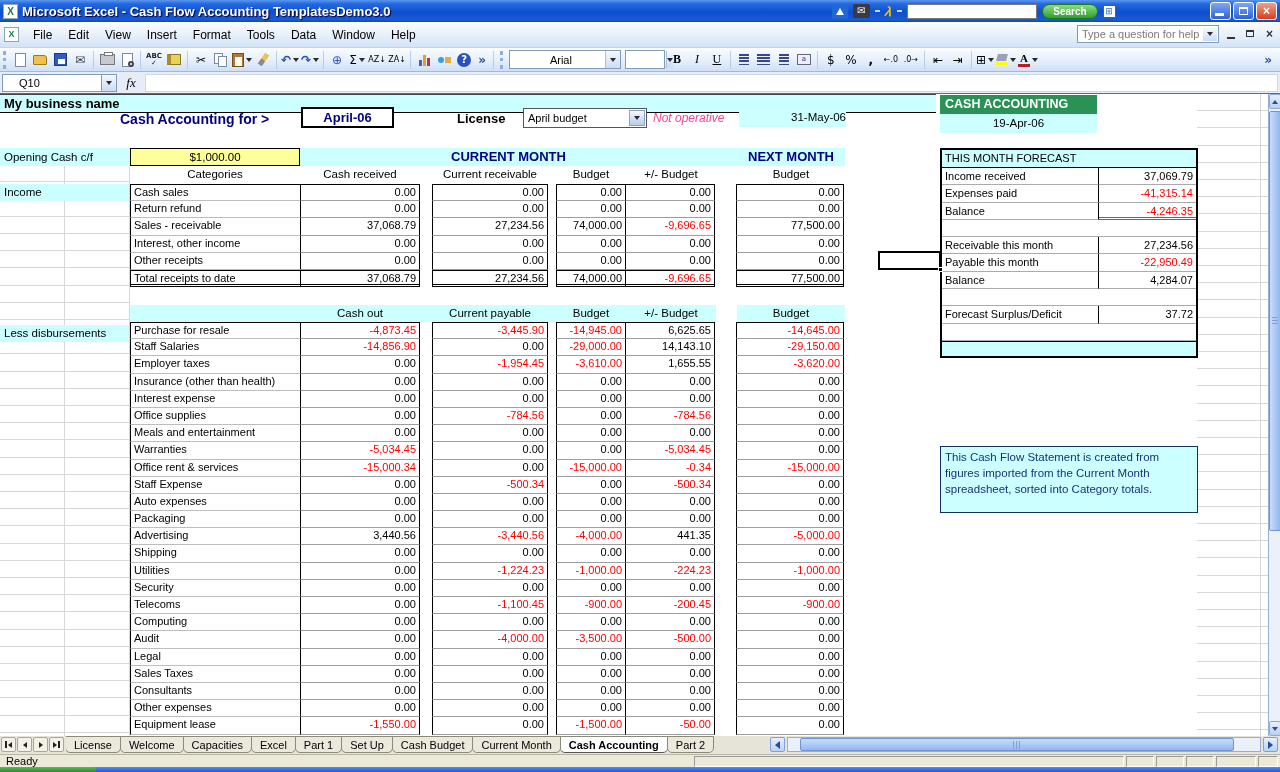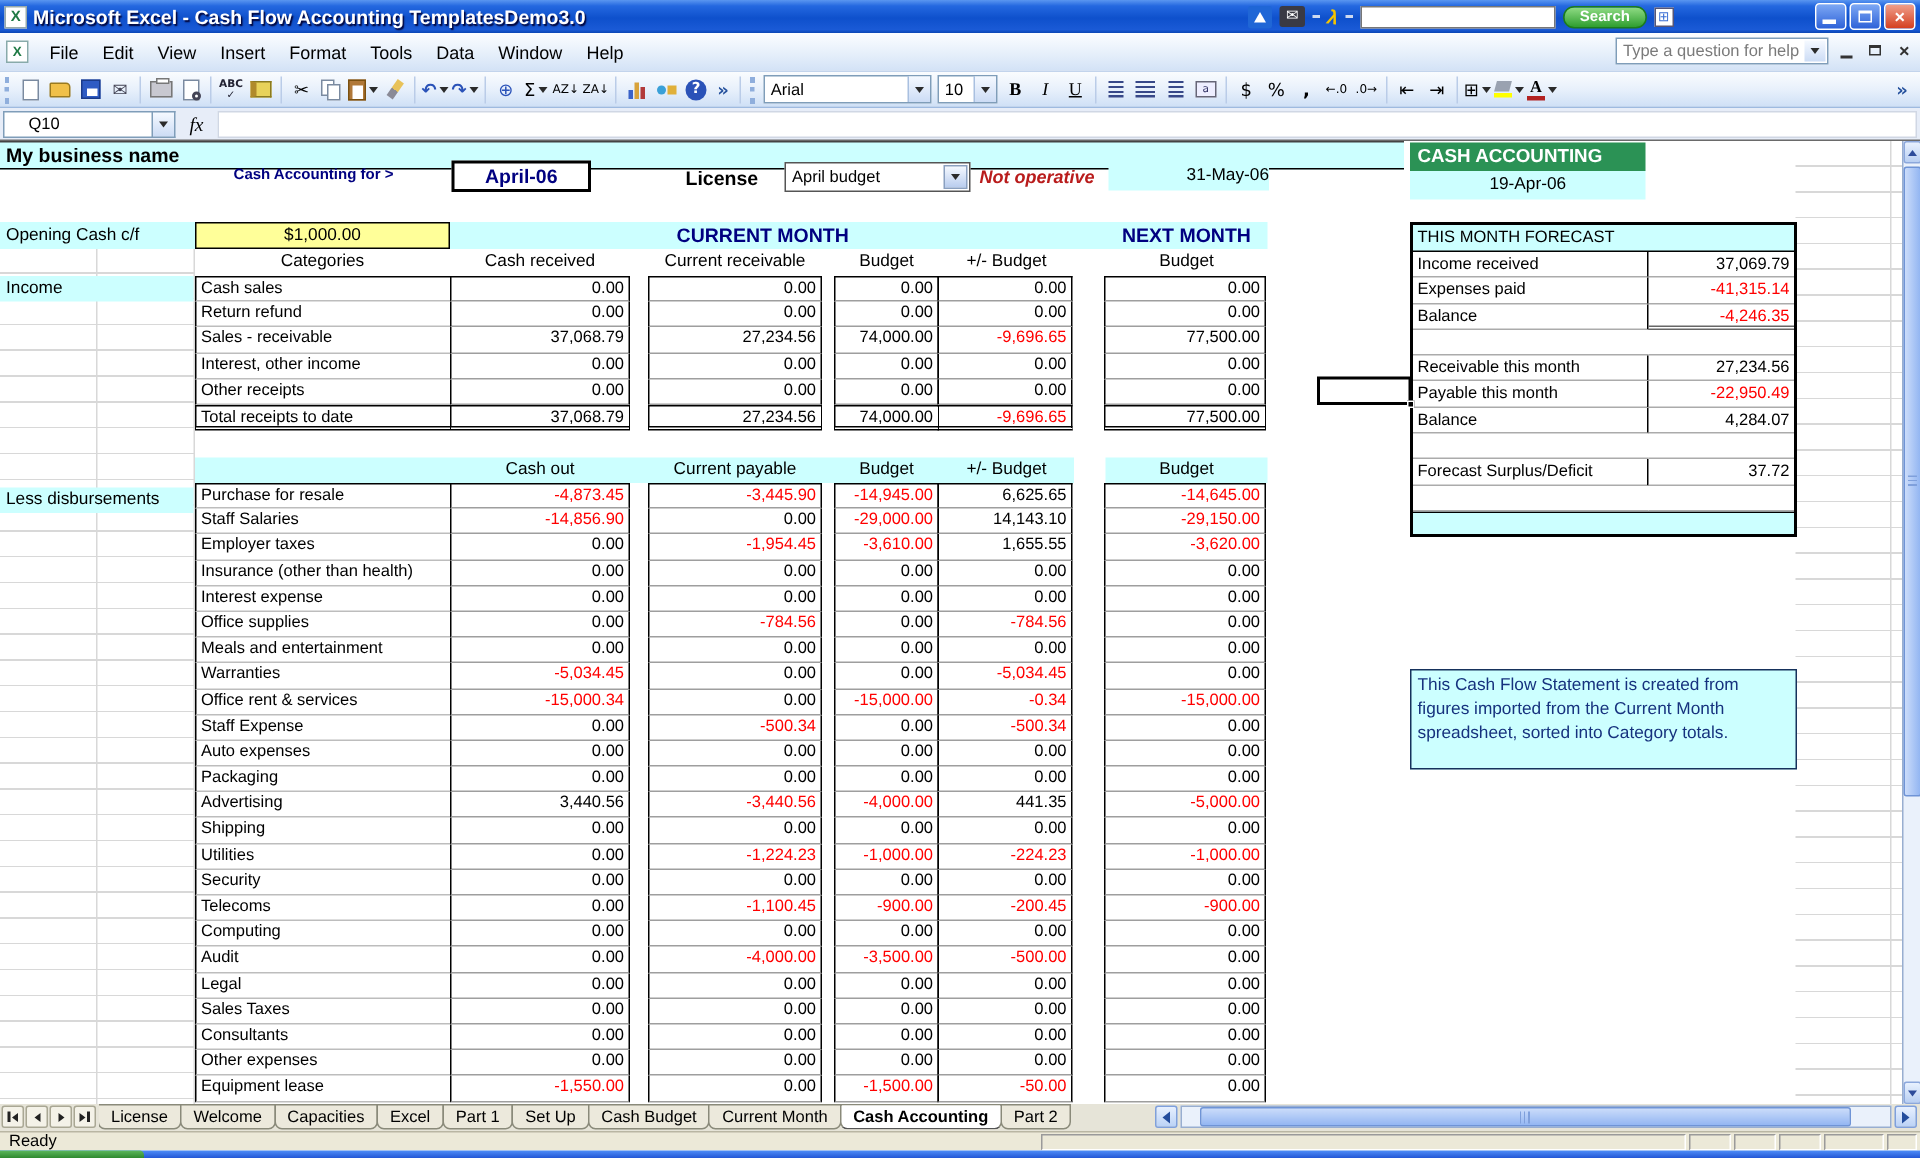--- a/index.html
+++ b/index.html
@@ -81,21 +81,21 @@
   .chart3 i:nth-child(1){height:6px;background:#3A62C8;}
   .chart3 i:nth-child(2){height:11px;background:#D8A23A;}
   .chart3 i:nth-child(3){height:8px;background:#B23A3A;}
   .draw2{display:flex;gap:1px;align-items:center;}
   .draw2 i{display:block;width:6px;height:6px;}
   .draw2 i:first-child{background:#3AA0D8;border-radius:50%;}
   .draw2 i:last-child{background:#E0B03A;}
   .helpq{width:14px;height:14px;border-radius:50%;background:#2A52B8;color:#fff;font-size:10px;font-weight:bold;line-height:14px;text-align:center;}
   .chev{color:#24509C;font-weight:bold;font-size:12px;padding:0 4px;}
   .combo{height:19px;background:#fff;border:1px solid #7F9DB9;display:flex;align-items:center;font-size:11px;font-family:"Liberation Sans",sans-serif;position:relative;margin:0 2px;}
-  .combo .val{padding-left:4px;flex:1;white-space:nowrap;overflow:hidden;}
+  .combo .val{padding-left:4px;flex:1;white-space:nowrap;overflow:hidden;margin-left:36px;}
   .combo .dd{width:15px;height:100%;background:linear-gradient(#F5F9FF,#CCDCF5);border-left:1px solid #A9C0E0;display:flex;align-items:center;justify-content:center;}
   .fmt-b{font-weight:bold;font-family:"Liberation Serif",serif;}
   .fmt-i{font-style:italic;font-family:"Liberation Serif",serif;}
   .fmt-u{text-decoration:underline;font-family:"Liberation Serif",serif;}
   .lines{width:13px;height:11px;background:repeating-linear-gradient(180deg,#384888 0 1.5px,transparent 1.5px 3.2px);}
   .lines.short{width:10px;}
   .mergebox{width:14px;height:11px;border:1px solid #667;background:#eef;font-size:7px;line-height:9px;text-align:center;color:#336;}
   .mini8{font-size:8px;line-height:9px;}
   .stack-fill{display:flex;flex-direction:column;align-items:center;gap:1px;}
   .bucket{width:10px;height:7px;background:#9aa2b0;transform:skewX(-15deg);}
@@ -114,29 +114,29 @@
   
   .sheet{position:absolute;left:0;top:94px;width:1268px;height:642px;background:#fff;overflow:hidden;}
   .abs{position:absolute;}
   .cyan{background:#CCFFFF;}
   .navy{color:#000080;}
   .gridstrip{background:repeating-linear-gradient(180deg,transparent 0 16.2px,#d8d8d8 16.2px 17.2px);}
   .vline{position:absolute;top:0;bottom:0;width:1px;background:#d8d8d8;}
 
   .biz-row{left:0;top:0;width:936px;height:19px;border-top:1px solid #444;border-bottom:1px solid #000;
     font-size:13px;font-weight:bold;line-height:17px;padding-left:4px;}
-  .caf-label{left:120px;top:17px;width:178px;text-align:center;font-size:10px;font-weight:bold;}
+  .caf-label{left:120px;top:17px;width:178px;text-align:left;font-size:14px;font-weight:bold;}
   .april-box{left:301px;top:13px;width:93px;height:21px;border:2px solid #000;background:#fff;
     text-align:center;font-size:13px;font-weight:bold;line-height:17px;}
   .import-label{left:457px;top:17px;font-size:13px;font-weight:bold;}
   .import-combo{left:523px;top:14px;width:124px;height:20px;background:#fff;border:1px solid #555;
     font-size:11px;line-height:18px;padding-left:4px;}
   .import-dd{position:absolute;right:1px;top:1px;width:16px;height:16px;background:linear-gradient(#F5F9FF,#B8CCEE);
     border:1px solid #8aa0c0;display:flex;align-items:center;justify-content:center;}
-  .not-op{left:653px;top:17px;color:#b91c1c;font-style:italic;font-weight:bold;font-size:12px;}
+  .not-op{left:653px;top:17px;color:#ec4899;font-style:italic;font-weight:normal;font-size:12px;}
   .may-box{left:739px;top:14px;width:107px;height:19px;text-align:right;font-size:11.5px;line-height:18px;}
   .badge{left:940px;top:1px;width:157px;height:19px;background:#2B9255;color:#fff;font-weight:bold;
     font-size:12.5px;line-height:18px;padding-left:5px;}
   .badge-date{left:940px;top:20px;width:157px;height:19px;text-align:center;font-size:11.5px;line-height:18px;}
 
   .open-band{left:0;top:54px;width:845px;height:18px;font-size:11.5px;line-height:17px;}
   .open-label{left:4px;top:54px;font-size:11.5px;line-height:18px;}
   .open-val{left:130px;top:54px;width:170px;height:18px;background:#FFFF99;border:1px solid #000;
     text-align:center;font-size:11.5px;line-height:16px;}
   .cm-label{left:302px;top:54px;width:413px;text-align:center;font-size:13px;font-weight:bold;line-height:18px;}

